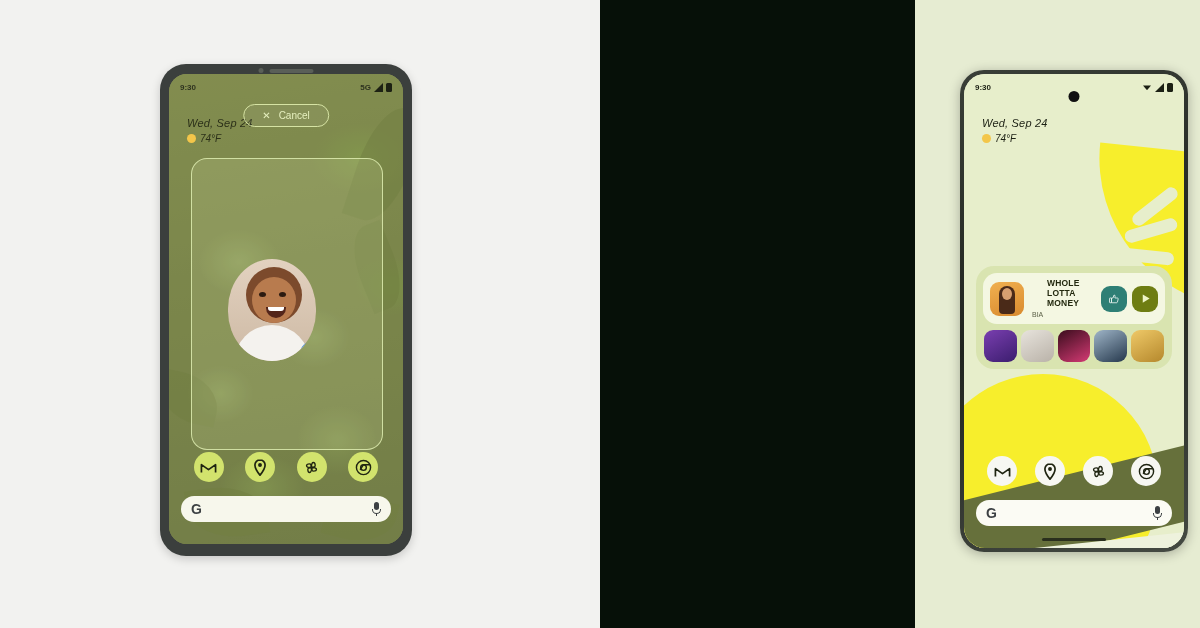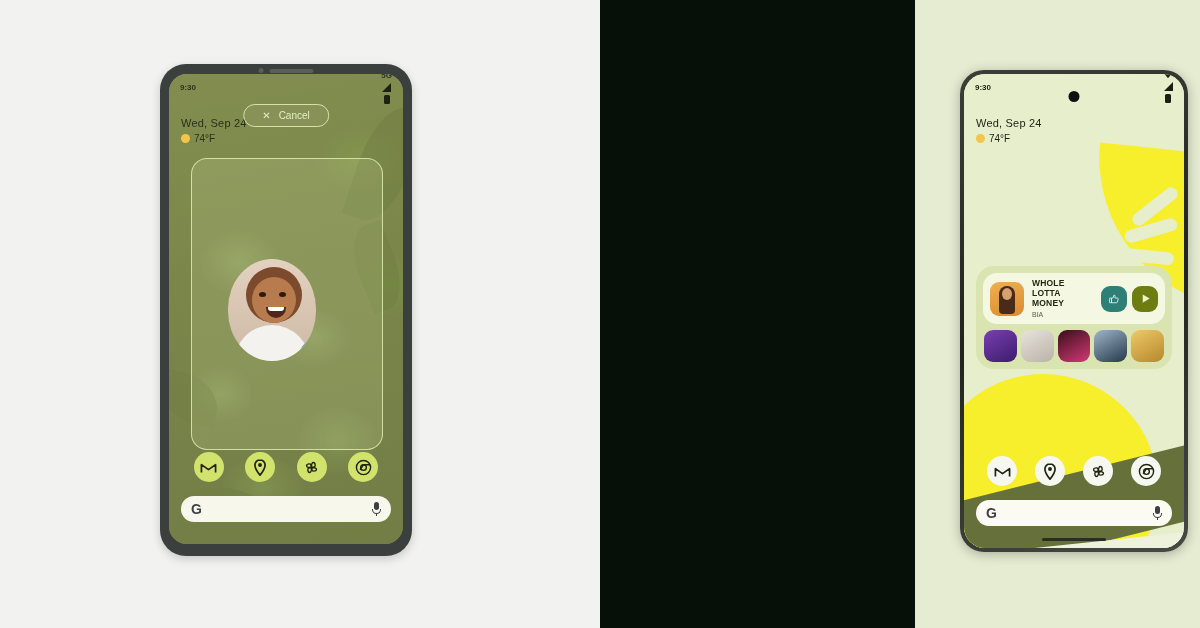--- a/index.html
+++ b/index.html
@@ -52,28 +52,28 @@
   }
   .punch-d { position: absolute; top: 17px; left: 50%; transform: translateX(-50%);
     width: 11px; height: 11px; border-radius: 50%; background: #111; z-index: 9; }
 
   
   .statusbar {
     position: absolute; top: 0; left: 0; right: 0; height: 26px;
     display: flex; align-items: center; justify-content: space-between;
     padding: 0 11px; z-index: 8; font-size: 8px; font-weight: 600;
   }
-  .sb-right { display: flex; align-items: center; gap: 3px; flex-direction: column; }
+  .sb-right { display: flex; align-items: center; gap: 3px; }
   .sb-right .net { font-size: 8px; font-weight: 700; }
   .tri { width: 0; height: 0; border-style: solid; border-width: 0 0 9px 9px; }
   .batt { width: 6px; height: 9px; border-radius: 1.5px; }
   .wifi { width:10px; height:8px; }
 
   
-  .datestack { position: absolute; left: 12px; top: 43px; z-index: 7; }
+  .datestack { position: absolute; left: 18px; top: 43px; z-index: 7; font-style: italic; }
   .datestack .dt { font-size: 11px; letter-spacing: .2px; }
   .datestack .wx { display: flex; align-items: center; gap: 4px; margin-top: 4px; font-size: 10px; }
   .sun { width: 9px; height: 9px; border-radius: 50%; background: #f3c64a; display:inline-block; }
 
   
   .wall1 { position: absolute; inset: 0;
     background:
       radial-gradient(ellipse 70px 50px at 82% 18%, rgba(140,168,82,.85), transparent 70%),
       radial-gradient(ellipse 58px 42px at 95% 45%, rgba(125,155,72,.8), transparent 70%),
       radial-gradient(ellipse 56px 46px at 30% 40%, rgba(176,200,128,.55), transparent 72%),
@@ -166,21 +166,21 @@
     width: 64px; height: 3px; border-radius: 2px; z-index: 8; }
 
   
   .media { position: absolute; left: 12px; right: 12px; border-radius: 18px; z-index: 7; padding: 7px; }
   .media-now { display: flex; align-items: center; gap: 8px; border-radius: 14px; padding: 6px 7px; }
   .art { width: 34px; height: 34px; border-radius: 9px; flex: 0 0 auto;
     background: linear-gradient(160deg,#f0b050,#d98a2e); position: relative; overflow: hidden; }
   .art .hair { position:absolute; left:9px; top:4px; width:16px; height:28px; border-radius:8px 8px 4px 4px; background:#4a2a18; }
   .art .skin { position:absolute; left:12px; top:6px; width:10px; height:12px; border-radius:50%; background:#d8a070; }
   .meta { flex: 1 1 auto; min-width: 0; }
-  .meta .title { font-size: 8.5px; font-weight: 700; line-height: 1.15; letter-spacing: .2px; }
+  .meta .title { font-size: 8.5px; font-weight: 700; line-height: 1.15; letter-spacing: .2px; margin-left: 15px; }
   .meta .artist { font-size: 7px; margin-top: 3px; opacity: .75; }
   .mctl { display: flex; gap: 5px; }
   .mbtn { width: 26px; height: 26px; border-radius: 9px; display: flex; align-items: center;
     justify-content: center; font-size: 11px; line-height: 1; }
   .recs { display: flex; gap: 4px; margin-top: 6px; padding: 0 1px; }
   .rec { width: 32px; height: 32px; border-radius: 9px; flex: 1 1 0; }
   .wall3 { position:absolute; inset:0; background:#e7eecb; overflow:hidden; }
   .lemon { position:absolute; background:#f7ee2c; }
   .lemon.big { width:230px; height:230px; border-radius:50%; left:-36px; top:300px; }
   .lemon.wedge { width:150px; height:150px; right:-58px; top:76px; border-radius:0 0 0 100%; transform:rotate(6deg); }

